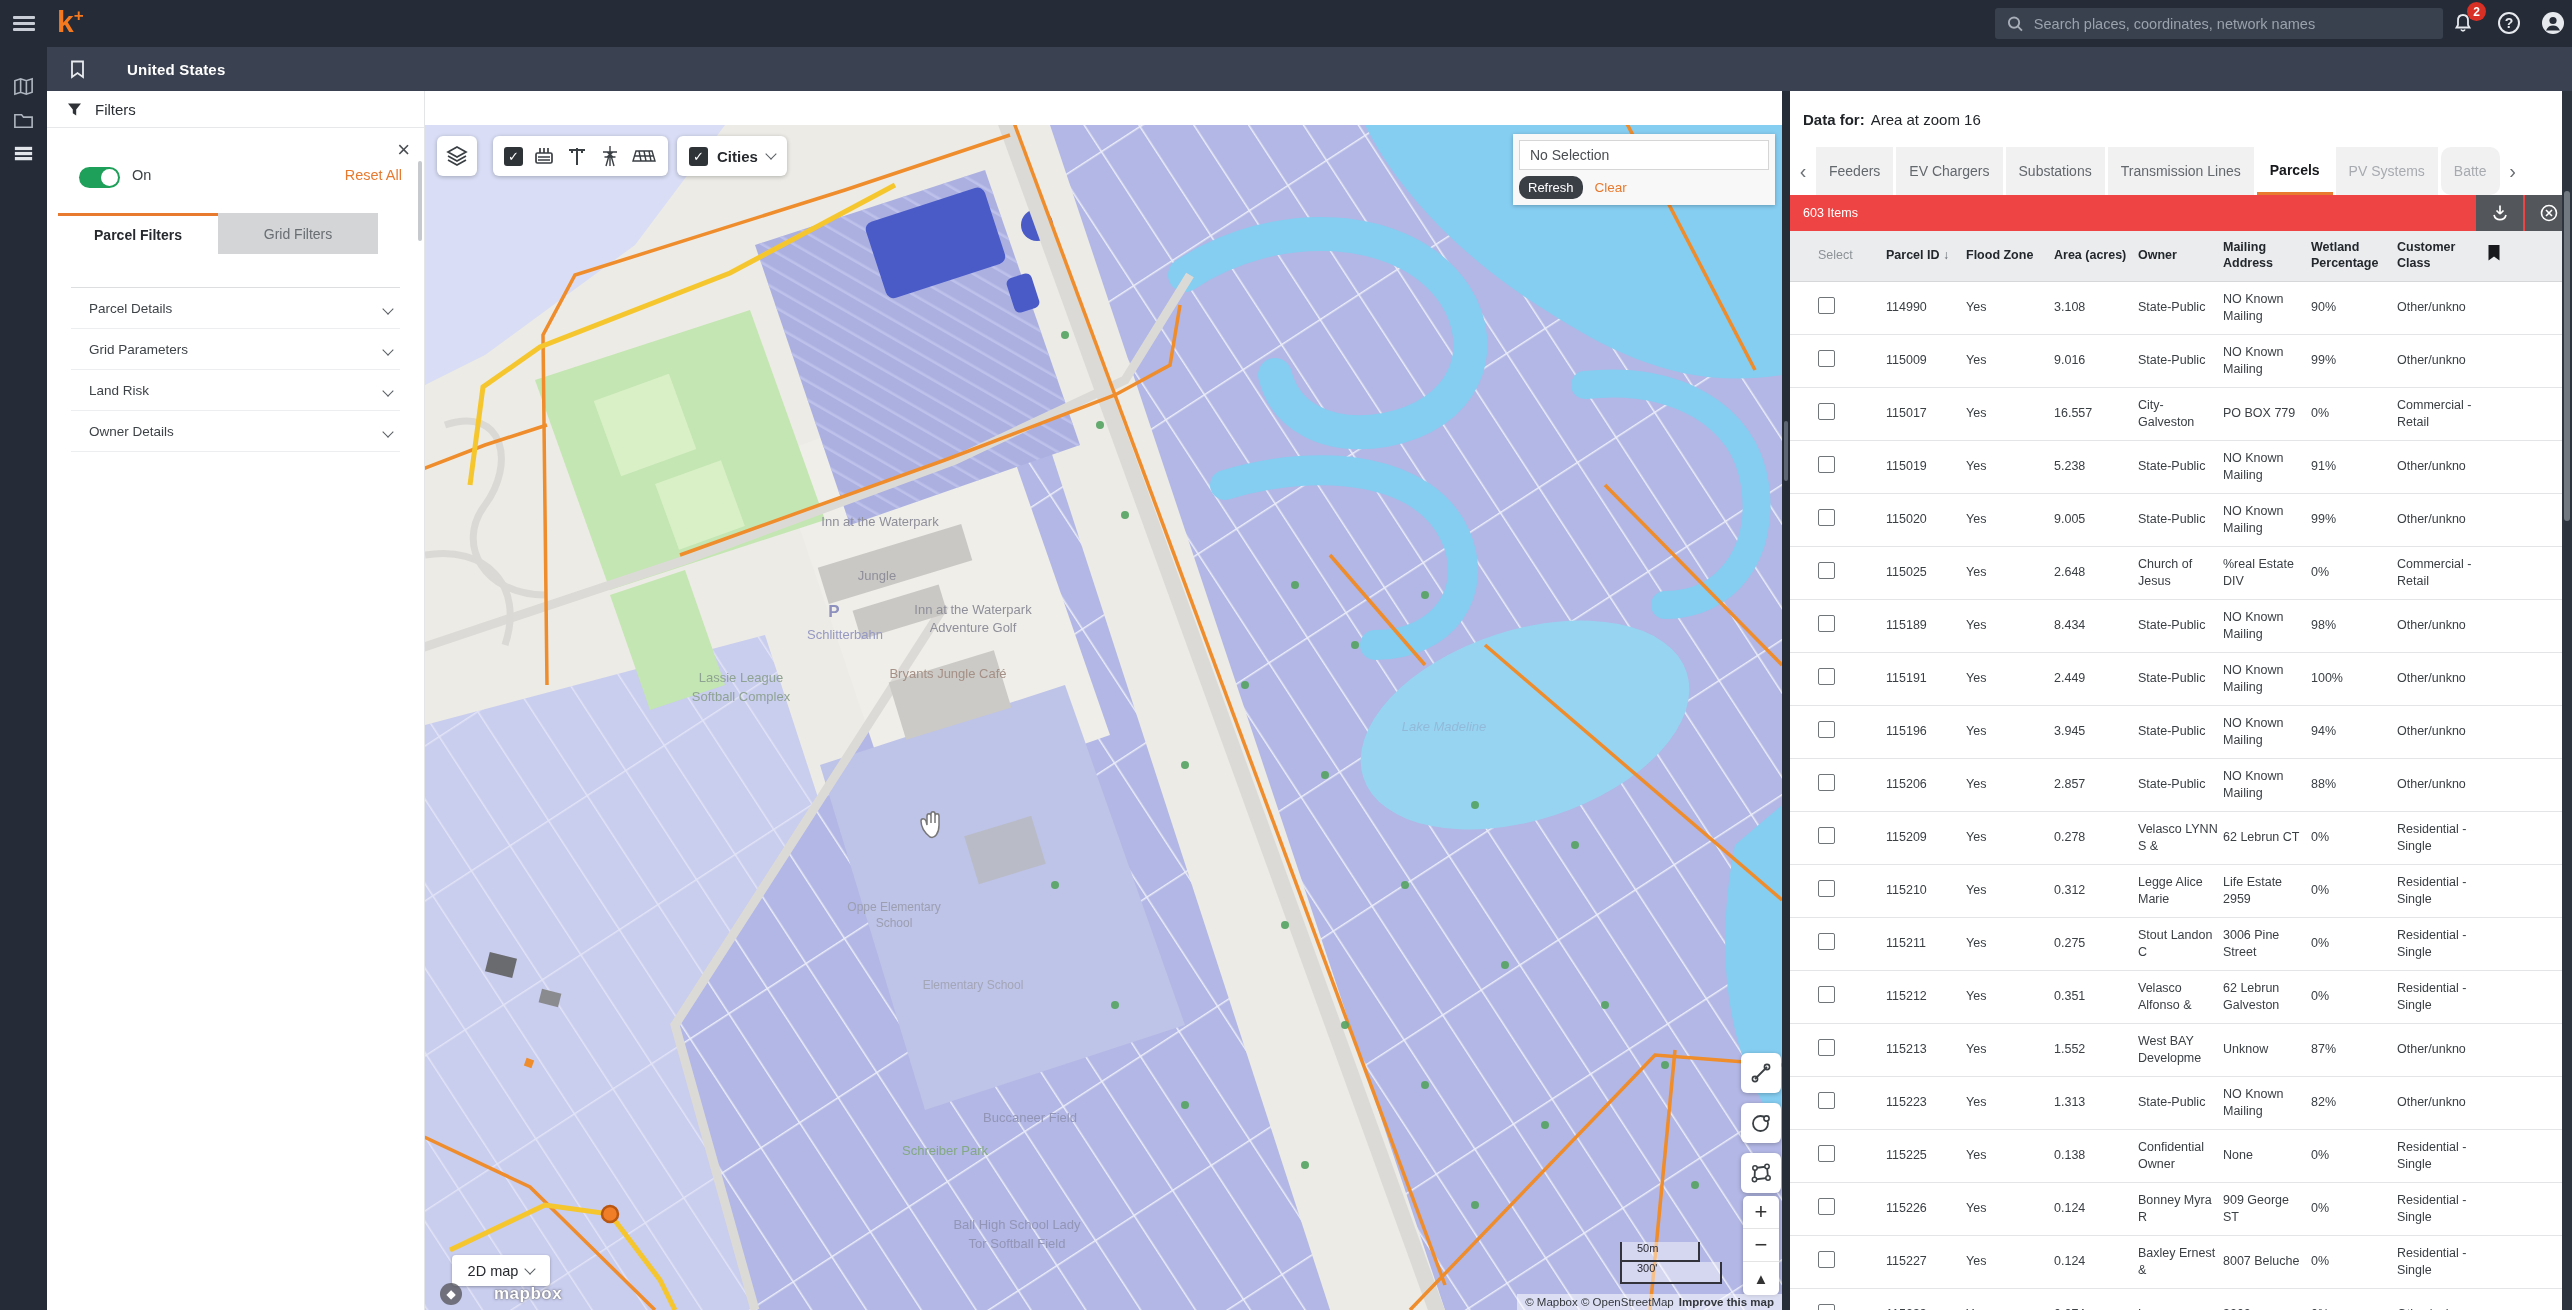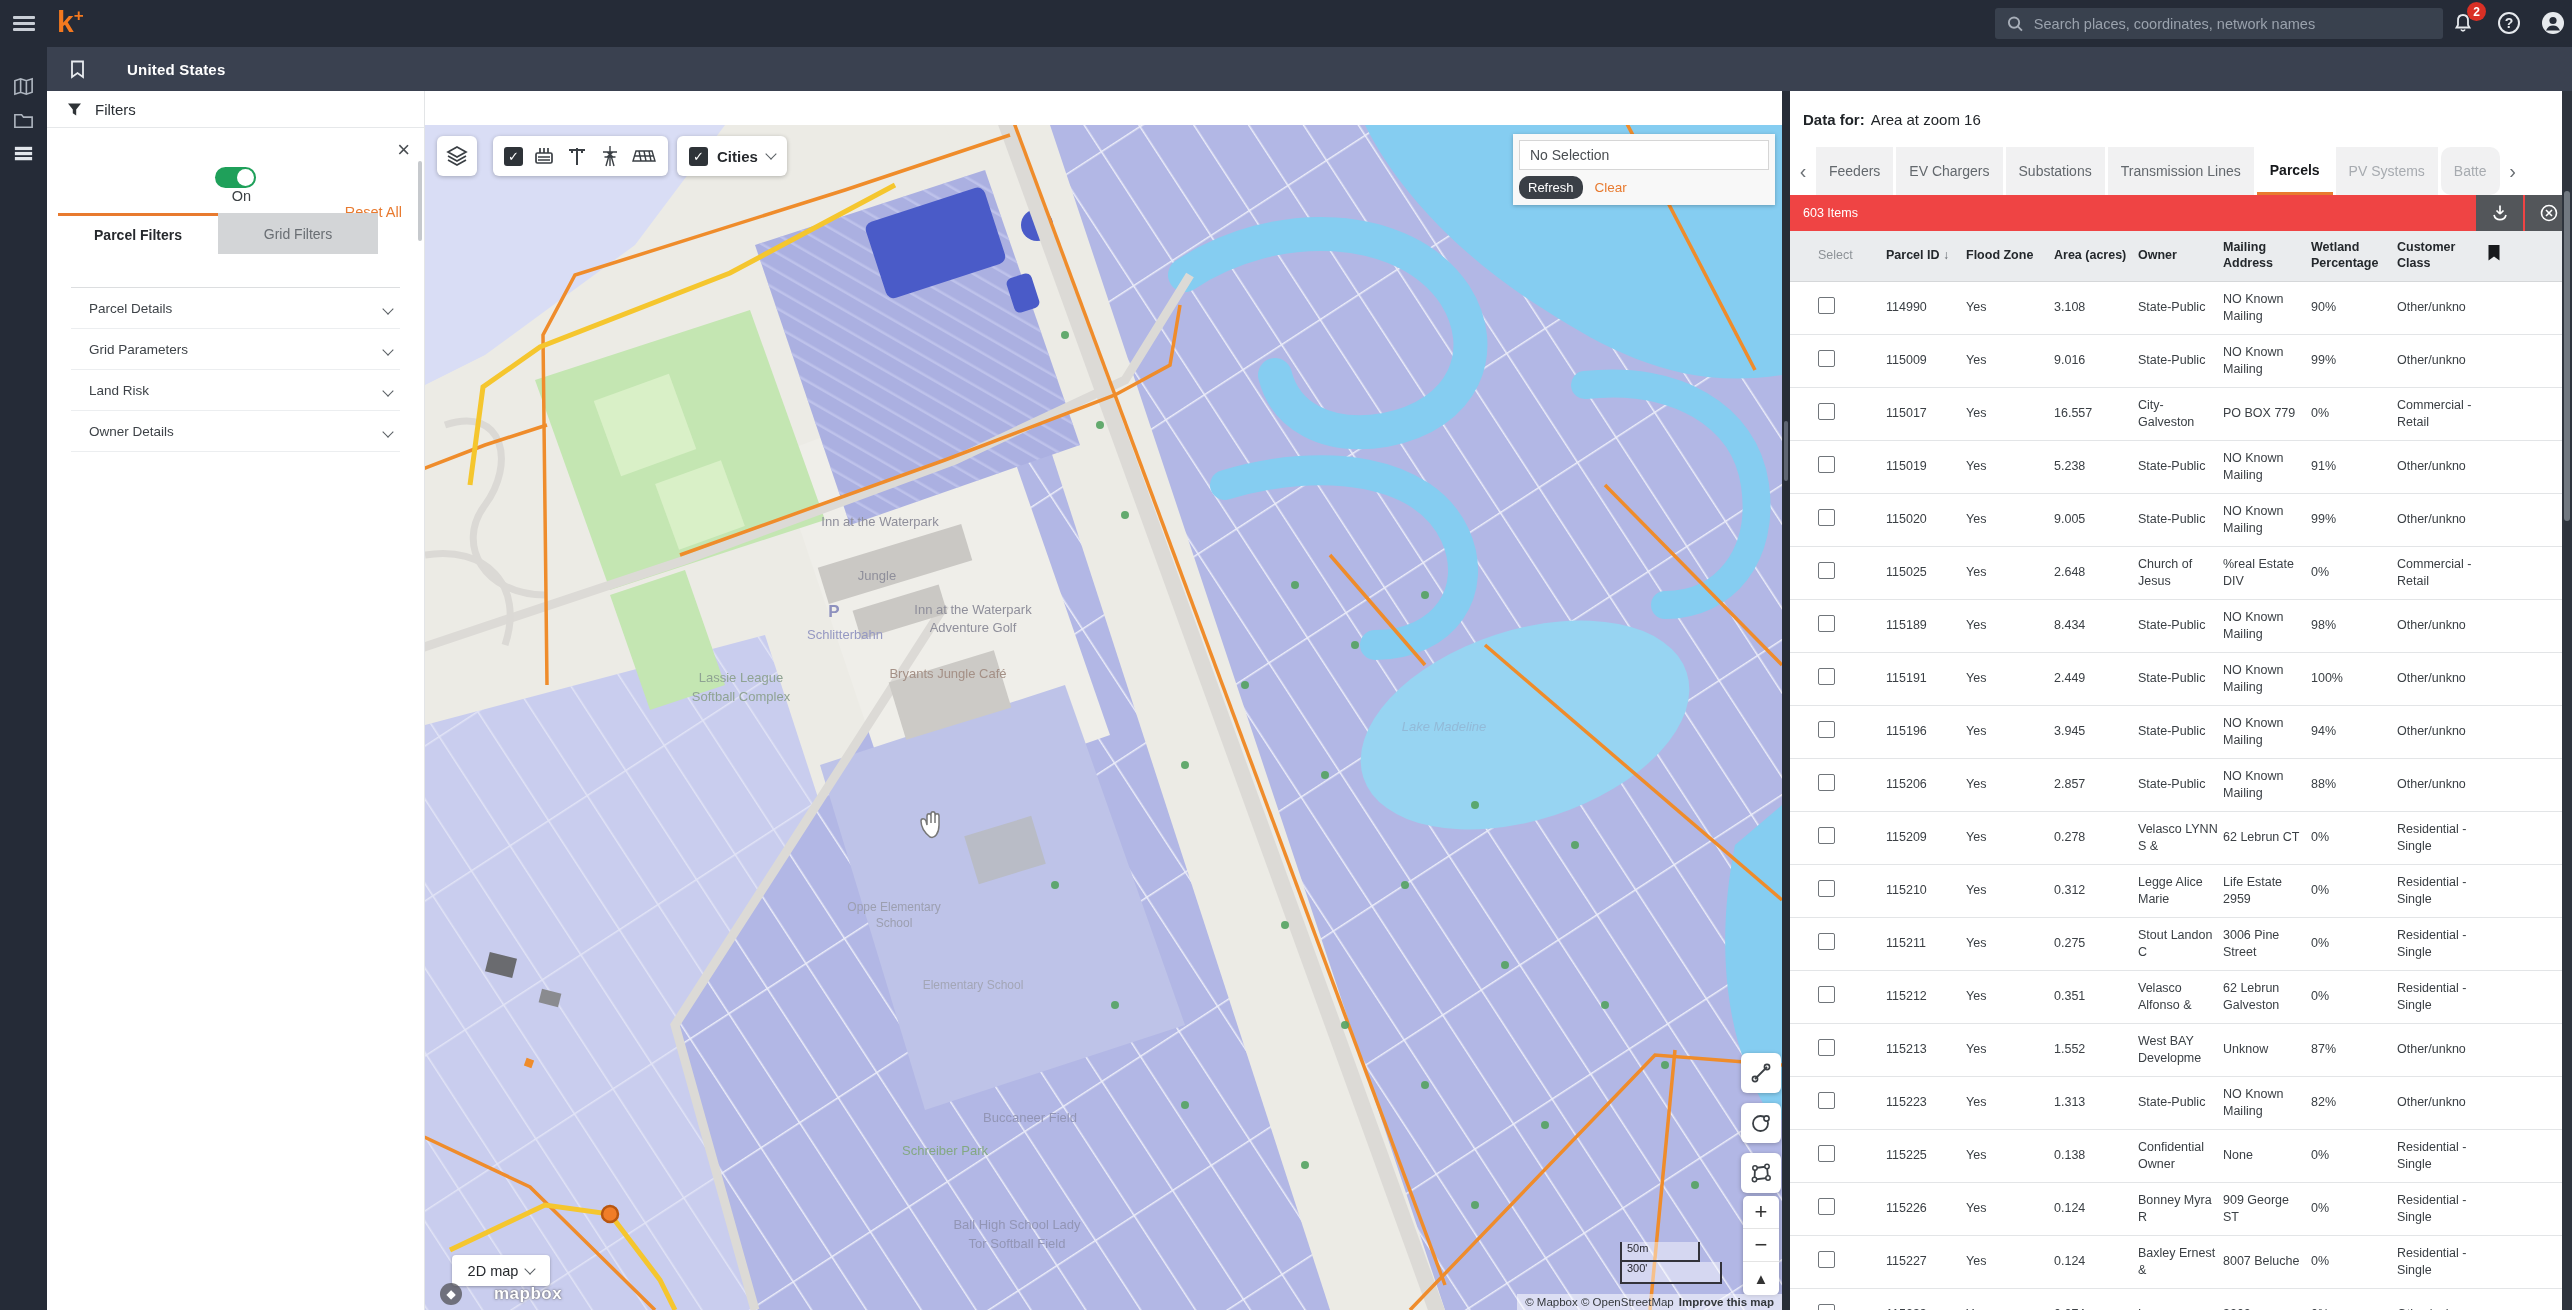--- a/index.html
+++ b/index.html
@@ -26,21 +26,21 @@
   .subbar .loc { color:#FFFFFF; font-weight:bold; font-size:15px; margin-left:42px; letter-spacing:.2px; }
 
   
   .rail { position:absolute; left:0; top:47px; width:47px; height:1263px; background:#252B37; z-index:35; }
   .rail .ric { position:absolute; left:12px; width:23px; height:23px; cursor:pointer; }
 
   
   .leftpanel { position:absolute; left:47px; top:91px; width:378px; height:1219px; background:#fff; border-right:1px solid #E3E5E7; z-index:20; }
   .fheader { height:37px; border-bottom:1px solid #E6E8EA; display:flex; align-items:center; padding-left:20px; gap:13px; color:#2A2E33; font-size:15px; }
   .fclose { position:absolute; right:14px; top:48px; font-size:22px; color:#4A4E52; cursor:pointer; line-height:1; }
-  .togglerow { position:absolute; left:22px; top:76px; right:22px; display:flex; align-items:center;flex-direction:column; }
+  .togglerow { position:absolute; left:32px; top:76px; right:22px; display:flex; align-items:flex-start; }
   .toggle { width:41px; height:21px; background:#1FA05A; border-radius:11px; position:relative; cursor:pointer; }
   .toggle .knob { position:absolute; right:2px; top:2px; width:17px; height:17px; background:#fff; border-radius:50%; }
   .togglerow .onlbl { margin-left:12px; font-size:14.5px; color:#3C4144; }
   .togglerow .reset { margin-left:auto; color:#E87A2F; font-size:14.5px; cursor:pointer; }
   .ftabs { position:absolute; left:11px; top:122px; display:flex; }
   .ftab { width:160px; height:41px; display:flex; align-items:center; justify-content:center; font-size:14px; cursor:pointer; }
   .ftab.active { border-top:3px solid #E87A2F; background:#fff; font-weight:bold; color:#26292D; }
   .ftab.inactive { background:#D3D5D7; color:#696E73; }
   .fdivider { position:absolute; left:24px; right:24px; top:196px; height:1px; background:#DCDEE0; }
   .acclist { position:absolute; left:24px; right:24px; top:197px; }
@@ -59,21 +59,21 @@
   .citiesgrp .clbl { font-weight:bold; font-size:15px; color:#26292D; }
   .selpanel { position:absolute; left:1088px; top:43px; width:262px; background:#F8F8F8; box-shadow:0 1px 4px rgba(0,0,0,.25); padding:6px; }
   .selfield { background:#fff; border:1px solid #D6D6D6; height:30px; display:flex; align-items:center; padding:0 10px; color:#4A4E52; font-size:14px; }
   .selrow { display:flex; align-items:center; gap:12px; margin-top:6px; }
   .refreshbtn { background:#3A3F46; color:#fff; font-size:13px; padding:4px 9px; border-radius:10px; cursor:pointer; }
   .clearlnk { color:#E87A2F; font-size:13.5px; cursor:pointer; }
   .drawtool { position:absolute; left:1316px; width:40px; height:40px; }
   .zoomctl { position:absolute; left:1318px; width:36px; background:#fff; border-radius:5px; box-shadow:0 1px 4px rgba(0,0,0,.3); overflow:hidden; }
   .zbtn { height:33px; display:flex; align-items:center; justify-content:center; font-size:22px; color:#333; cursor:pointer; border-bottom:1px solid #E4E4E4; }
   .zbtn:last-child { border-bottom:none; }
-  .scalebox { position:absolute; border:2px solid #33333B; border-top:none; font-size:11px; color:#2B2B33; padding-left:5px; background:rgba(255,255,255,.45); }
+  .scalebox { position:absolute; border:2px solid #33333B; border-top:none; font-size:11px; color:#2B2B33; padding-left:15px; background:rgba(255,255,255,.45); }
   .mode2d { position:absolute; left:27px; top:1164px; width:98px; height:31px; background:#fff; border-radius:4px; box-shadow:0 1px 3px rgba(0,0,0,.3); display:flex; align-items:center; justify-content:center; gap:8px; font-size:14.5px; color:#26292D; cursor:pointer; }
   .mblogo { position:absolute; left:15px; top:1192px; display:flex; align-items:center; gap:4px; cursor:pointer; }
   .mbcirc { width:22px; height:22px; border-radius:50%; background:rgba(80,80,85,.75); color:#fff; font-size:12px; display:flex; align-items:center; justify-content:center; }
   .mbword { color:#fff; font-size:17px; font-weight:bold; letter-spacing:.5px; text-shadow:0 0 3px rgba(90,90,95,.9),0 0 1px rgba(90,90,95,.9);padding-left:28px; }
   .attrib { position:absolute; right:0; bottom:0; background:rgba(255,255,255,.55); font-size:11.5px; color:#33373B; padding:2px 8px; display:flex; gap:5px; }
   .attrib b { cursor:pointer; }
 
   
   .vsplit { position:absolute; left:1782px; top:91px; width:8px; height:1219px; background:#272D37; z-index:25; }
   .vsplit .hdl { position:absolute; left:2px; top:330px; width:4px; height:60px; background:#5E6572; border-radius:2px; }

